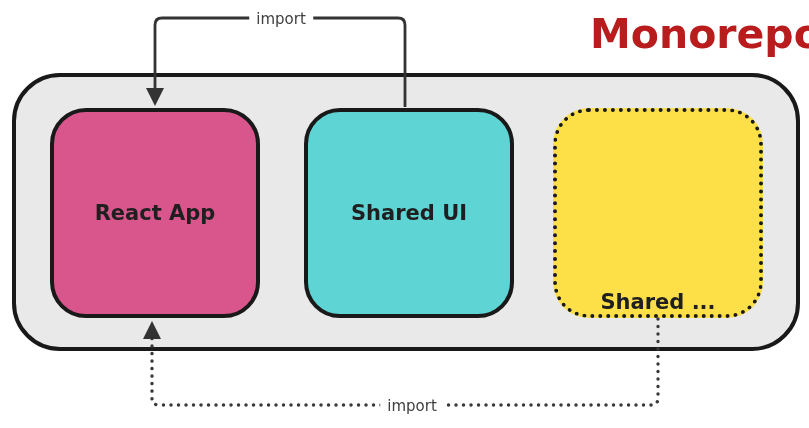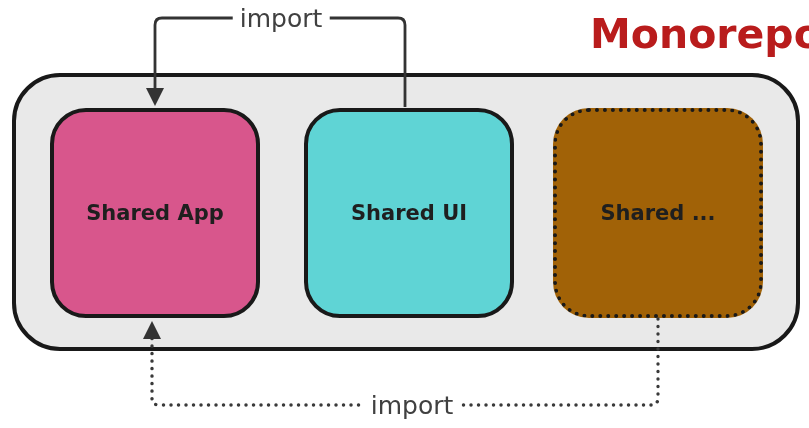--- a/index.html
+++ b/index.html
@@ -60,48 +60,48 @@
     position: absolute;
     left: 0;
     top: 0;
     width: 809px;
     height: 428px;
     pointer-events: none;
   }
   .edge-label {
     position: absolute;
     transform: translate(-50%, -50%);
-    font-size: 25px;
+    font-size: 15px;
     color: #404040;
     background: #ffffff;
     padding: 0 7px;
     white-space: nowrap;
     line-height: 1.2;
   }
   .edge-label-top    { left: 281px; top: 19px; }
   .edge-label-bottom { left: 412px; top: 406px; }
 </style>
 </head>
 <body>
 
 <div class="canvas">
 
   <div class="diagram-title">Monorepo</div>
 
   <div class="monorepo-container" style="background-color: rgb(233, 233, 233);"></div>
 
   <div class="node node-react" style="background-color: rgb(216, 86, 140);">
-    <span class="node-label">Shared App</span>
+    <span class="node-label">React App</span>
   </div>
 
   <div class="node node-shared-ui" style="background-color: rgb(95, 212, 213); justify-content: center;">
     <span class="node-label">Shared UI</span>
   </div>
 
-  <div class="node node-shared-other" style="background-color: #a16207;">
+  <div class="node node-shared-other" style="background-color: #fde047; align-items: flex-end;">
     <span class="node-label">Shared ...</span>
   </div>
 
   <svg class="edges-layer" viewBox="0 0 809 428">
 
     <path d="M405,107 L405,25 Q405,18 398,18 L162,18 Q155,18 155,25 L155,92" fill="none" stroke="#333333" stroke-width="2.8"></path>
     <polygon points="155,106 146,88 164,88" fill="#333333"></polygon>
 
     <path d="M658,319 L658,398 Q658,405 651,405 L159,405 Q152,405 152,398 L152,338" fill="none" stroke="#3a3a3a" stroke-width="3.4" stroke-linecap="round" stroke-dasharray="0.1 7.4"></path>
     <polygon points="152,321 143,339 161,339" fill="#333333"></polygon>

